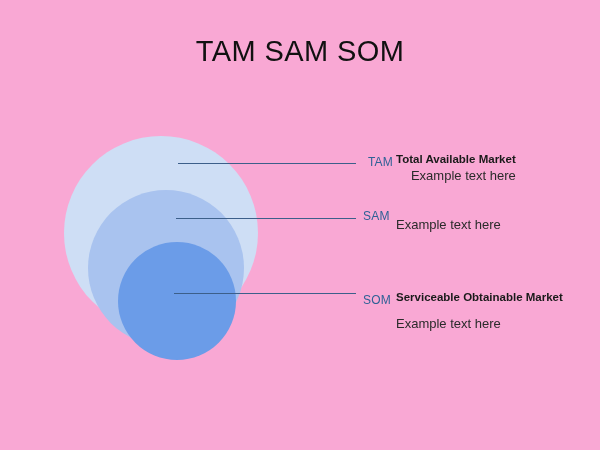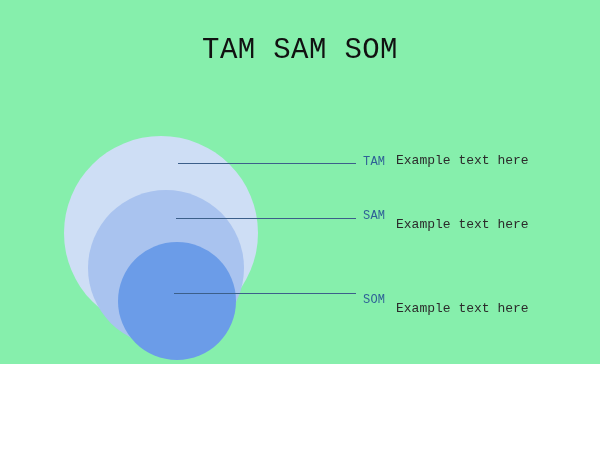--- a/index.html
+++ b/index.html
@@ -12,23 +12,22 @@
     background: #ffffff;
     font-family: "Liberation Sans", sans-serif;
     overflow: hidden;
     position: relative;
   }
 
   .slide {
     position: absolute;
     inset: 0;
     width: 600px;
-    height: 364px;
-    background: #86efac;
-    font-family: Liberation Mono, monospace;
+    height: 450px;
+    background: #f9a8d4;
   }
 
   .slide-title {
     position: absolute;
     left: 0;
     top: 34px;
     width: 600px;
     text-align: center;
     font-size: 29px;
     font-weight: 400;
@@ -84,21 +83,21 @@
   }
   .leader-tam { left: 178px; top: 163px; width: 178px; }
   .leader-sam { left: 176px; top: 218px; width: 180px; }
   .leader-som { left: 174px; top: 293px; width: 182px; }
 
   
   .legend-item {
     position: absolute;
     left: 363px;
   }
-  .legend-item-tam { top: 152px; }
+  .legend-item-tam { top: 152px; text-align: right; }
   .legend-item-sam { top: 206px; }
   .legend-item-som { top: 290px; }
 
   .acronym {
     position: absolute;
     left: 0;
     top: 3px;
     width: 30px;
     font-size: 12px;
     font-weight: 400;
@@ -144,31 +143,33 @@
     <div class="bubble bubble-som"></div>
 
     <div class="leader leader-tam"></div>
     <div class="leader leader-sam"></div>
     <div class="leader leader-som"></div>
   </div>
 
   <div class="legend-item legend-item-tam">
     <div class="acronym">TAM</div>
     <div class="legend-text">
+      <div class="legend-title">Total Available Market</div>
       <div class="legend-sub">Example text here</div>
     </div>
   </div>
 
   <div class="legend-item legend-item-sam">
     <div class="acronym">SAM</div>
     <div class="legend-text">
       <div class="legend-sub">Example text here</div>
     </div>
   </div>
 
   <div class="legend-item legend-item-som">
     <div class="acronym">SOM</div>
     <div class="legend-text">
+      <div class="legend-title">Serviceable Obtainable Market</div>
       <div class="legend-sub">Example text here</div>
     </div>
   </div>
 
 </div>
 
 </body></html>

